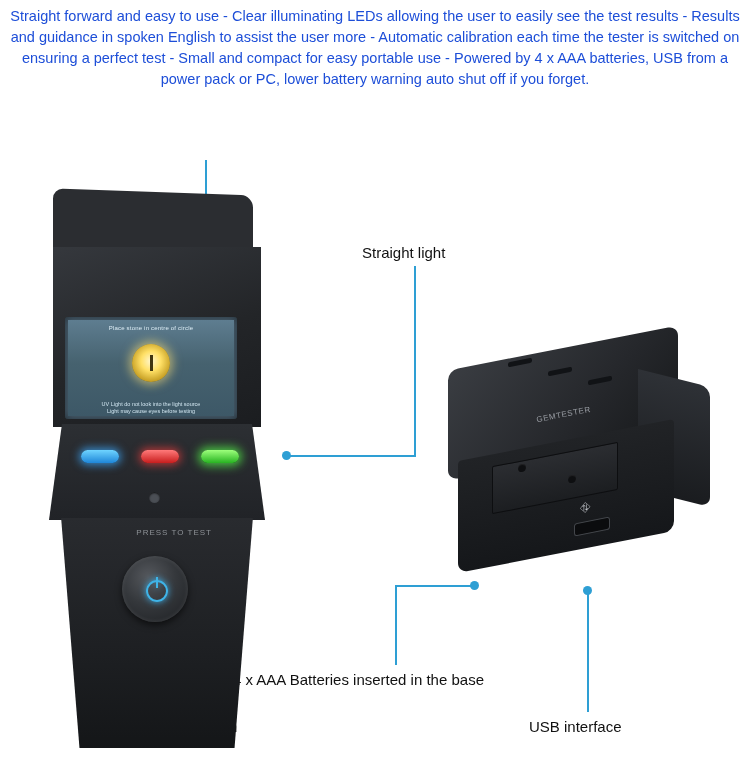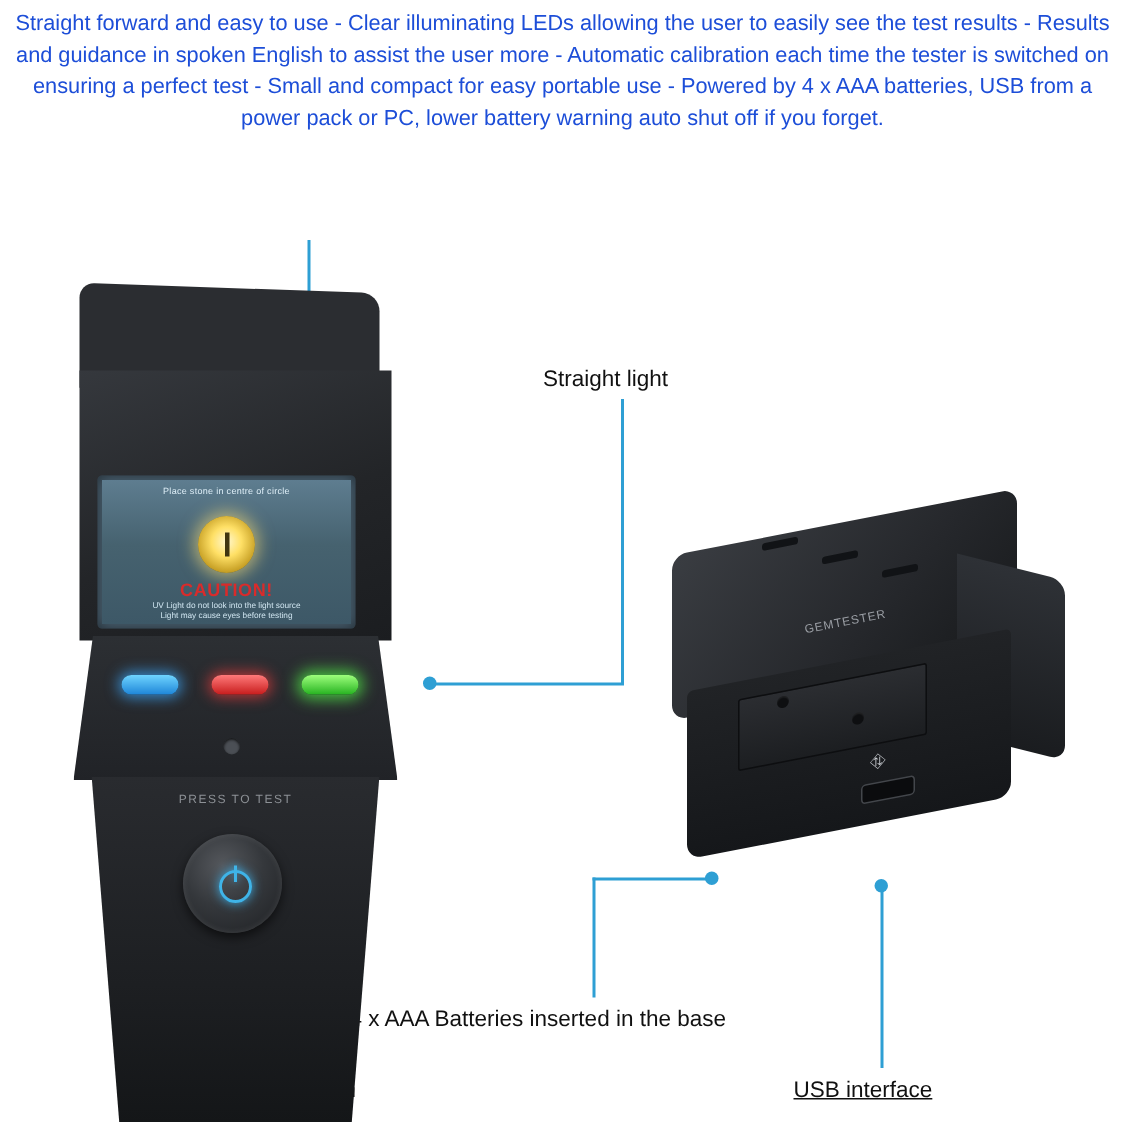--- a/index.html
+++ b/index.html
@@ -41,21 +41,21 @@
   .callout {
     position: absolute;
     font-size: 15px;
     color: #111111;
     white-space: nowrap;
   }
   #label-placement { left: 36px; top: 18px; }
   #label-indicator { left: 362px; top: 124px; }
   #label-batteries { left: 233px; top: 551px; }
   #label-power     { left: 149px; top: 598px; }
-  #label-usb       { left: 529px; top: 598px; text-decoration: underline; }
+  #label-usb       { left: 529px; top: 598px; }
 
   
   .leader {
     position: absolute;
     background: #2e9fd4;
   }
   .dot {
     position: absolute;
     width: 9px;
     height: 9px;
@@ -219,21 +219,21 @@
   }
   .press-to-test {
     position: absolute;
     left: 57px;
     top: 336px;
     width: 110px;
     height: 38px;
     color: #8d9196;
     font-size: 8px;
     letter-spacing: 1px;
-    text-align: center;
+    text-align: right;
   }
   .power-btn {
     position: absolute;
     left: 77px;
     top: 364px;
     width: 66px;
     height: 66px;
     border-radius: 50%;
     background: radial-gradient(circle at 40% 32%, #55585d 0%, #35383c 45%, #1d1f22 100%);
     box-shadow: 0 3px 7px rgba(0,0,0,.6), inset 0 0 4px rgba(255,255,255,.12);
@@ -386,21 +386,20 @@
   <div class="dot" id="dot-usb"></div>
 
   <div id="device-front">
     <div class="body-front"></div>
     <div class="front-upper"></div>
 
     <div class="front-bezel">
       <div class="screen">
         <div class="screen-top-text">Place stone in centre of circle</div>
         <div class="screen-ring"></div>
-        <div class="screen-caution">CAUTION!</div>
         <div class="screen-sub">
           <span>UV Light do not look into the light source</span><br>
           <span>Light may cause eyes before testing</span>
         </div>
       </div>
     </div>
 
     <div class="front-mid"></div>
     <div class="led led-blue"></div>
     <div class="led led-red"></div>

